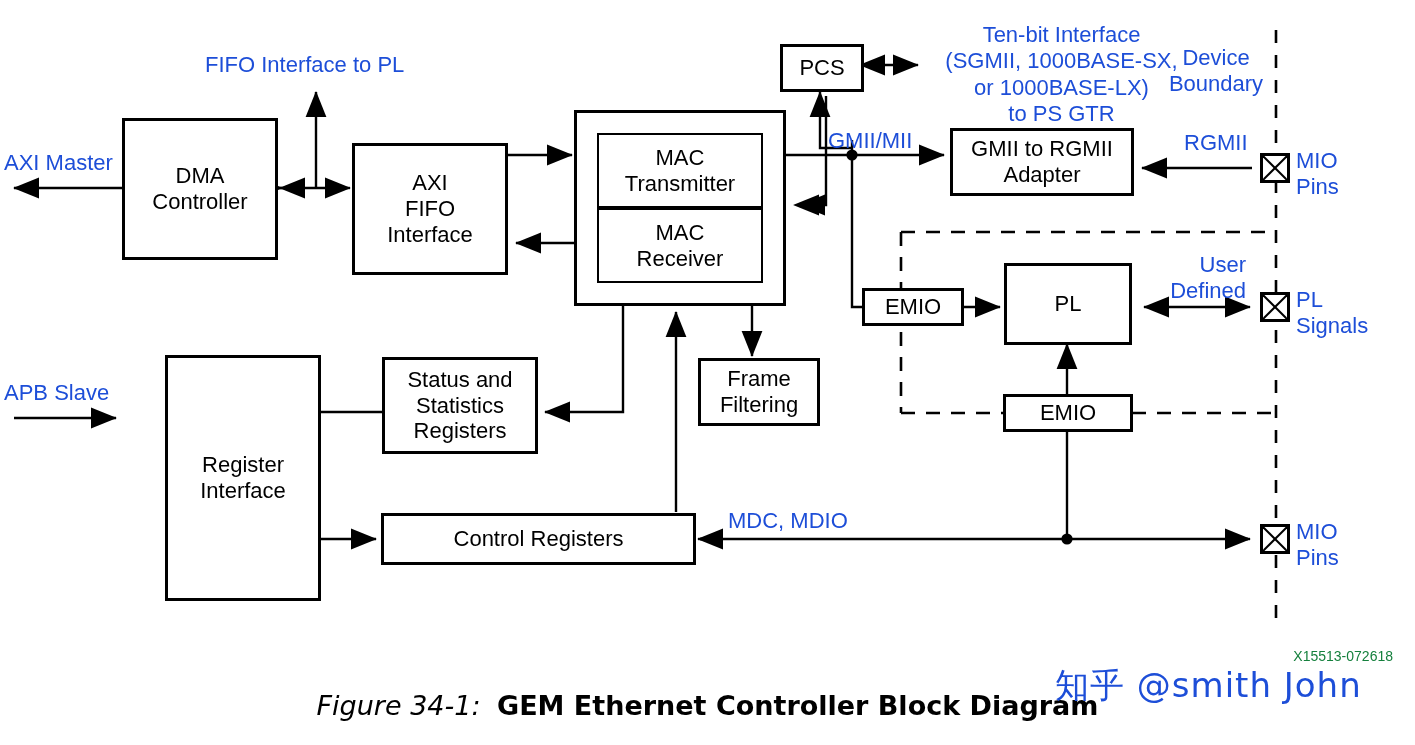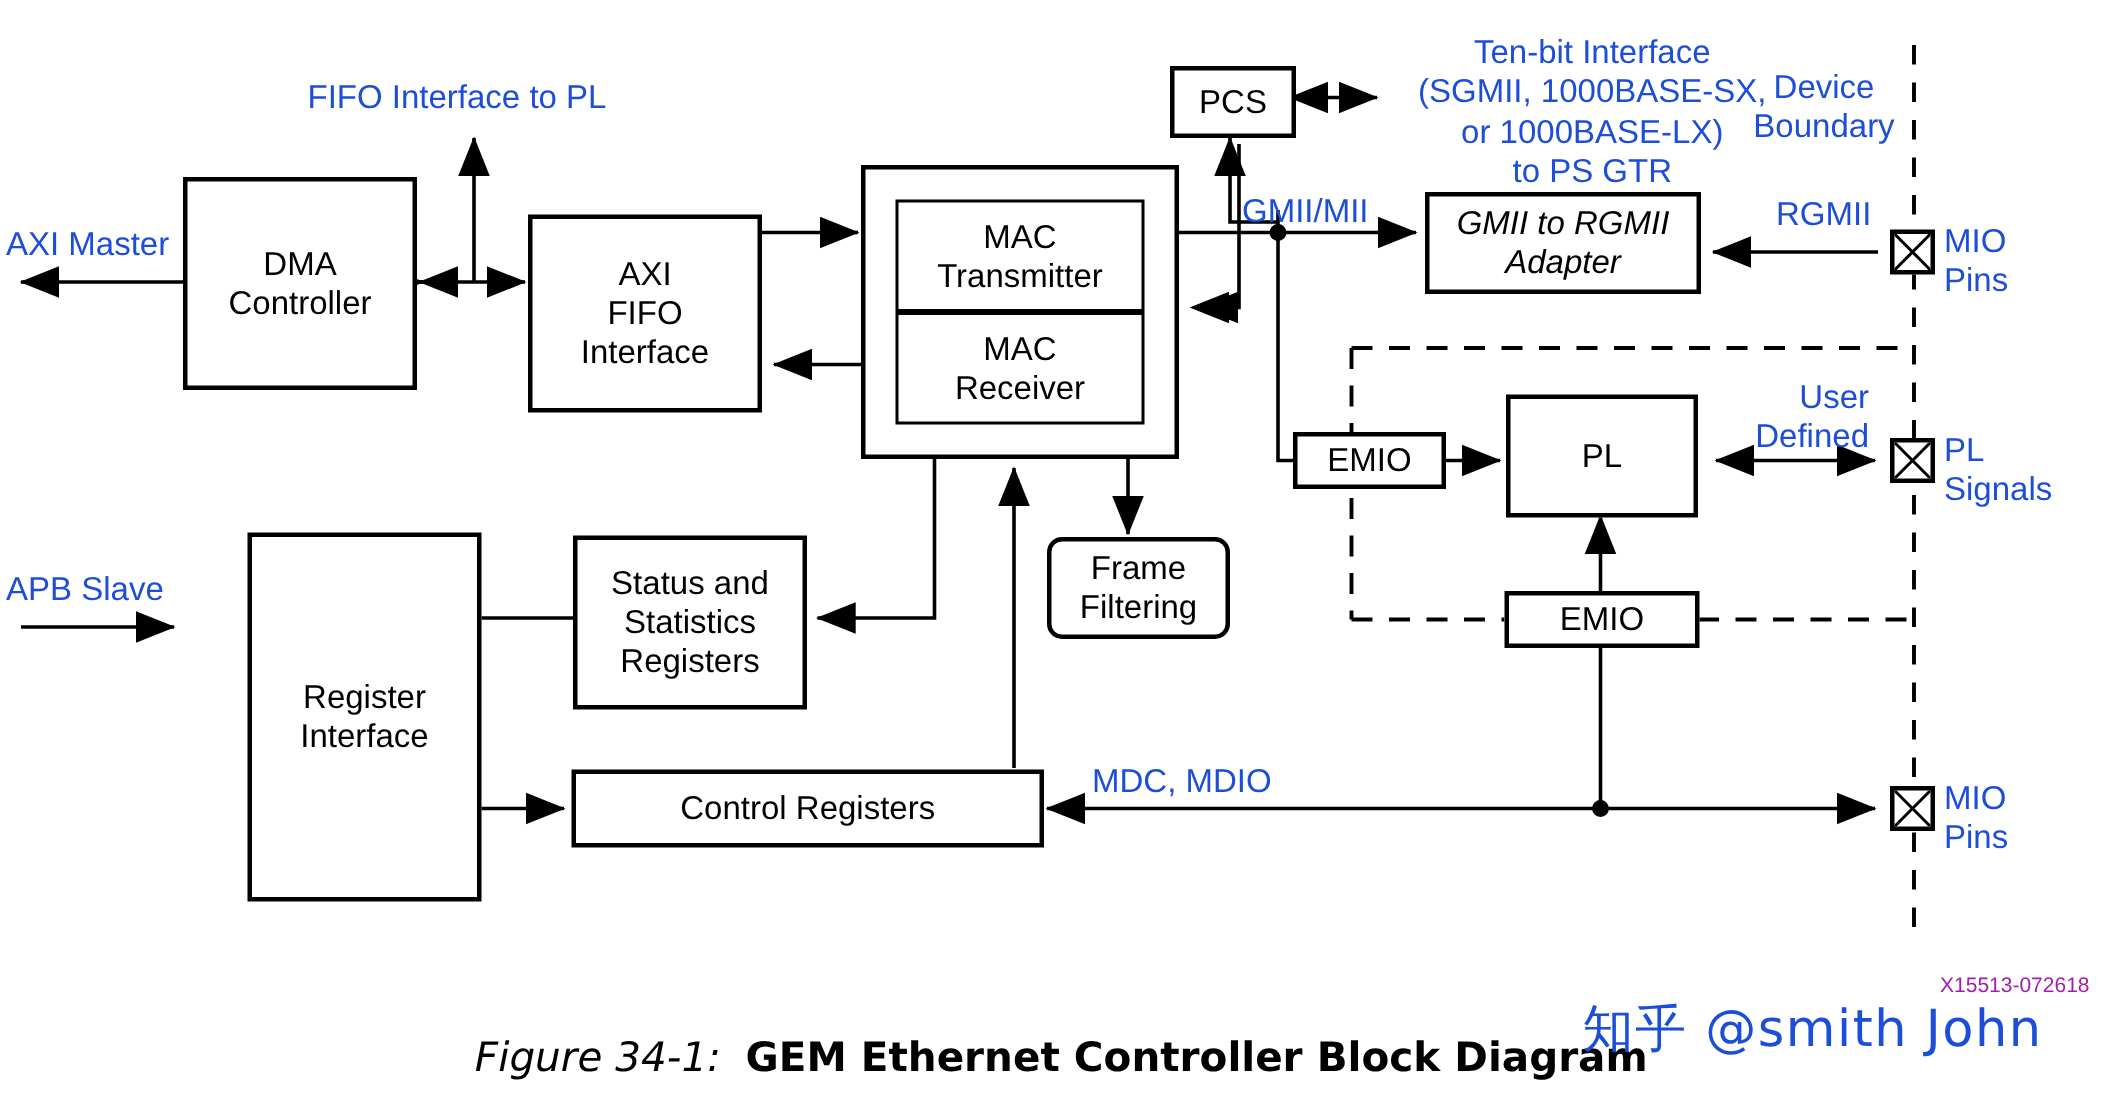--- a/index.html
+++ b/index.html
@@ -92,21 +92,21 @@
     font-size: 27px;
     color: #000;
     margin-left: 12px;
   }
   #figid {
     position: absolute;
     right: 22px;
     top: 648px;
     font-family: "Liberation Sans", sans-serif;
     font-size: 14px;
-    color: #a21caf;
+    color: #15803d;
     z-index: 8;
   }
   #watermark {
     position: absolute;
     left: 1055px;
     top: 663px;
     font-family: "DejaVu Sans", sans-serif;
     font-size: 34px;
     color: #1d4ed8;
     white-space: nowrap;
@@ -226,43 +226,43 @@
     <div class="blk thin" style="position:relative; left:0; top:0; width:100%; height:82px;">
       <span class="blk-label">MAC
 Receiver</span>
     </div>
   </div>
 
   <div class="blk" style="left:780px; top:44px; width:84px; height:48px;">
     <span class="blk-label">PCS</span>
   </div>
 
-  <div class="blk" style="left:950px; top:128px; width:184px; height:68px;font-style:italic;">
+  <div class="blk" style="left:950px; top:128px; width:184px; height:68px;">
     <span class="blk-label">GMII to RGMII
 Adapter</span>
   </div>
 
   <div class="blk" style="left:862px; top:288px; width:102px; height:38px;">
     <span class="blk-label">EMIO</span>
   </div>
 
   <div class="blk" style="left:1004px; top:263px; width:128px; height:82px;">
     <span class="blk-label">PL</span>
   </div>
 
   <div class="blk" style="left:1003px; top:394px; width:130px; height:38px;">
     <span class="blk-label">EMIO</span>
   </div>
 
-  <div class="blk" style="left:698px; top:358px; width:122px; height:68px;border-radius:10px;">
+  <div class="blk" style="left:698px; top:358px; width:122px; height:68px;">
     <span class="blk-label">Frame
 Filtering</span>
   </div>
 
-  <div class="blk" style="left:382px; top:357px; width:156px; height:116px;">
+  <div class="blk" style="left:382px; top:357px; width:156px; height:97px;">
     <span class="blk-label">Status and
 Statistics
 Registers</span>
   </div>
 
   <div class="blk" style="left:132px; top:355px; width:156px; height:246px;margin-left:33px;">
     <span class="blk-label">Register
 Interface</span>
   </div>
 

